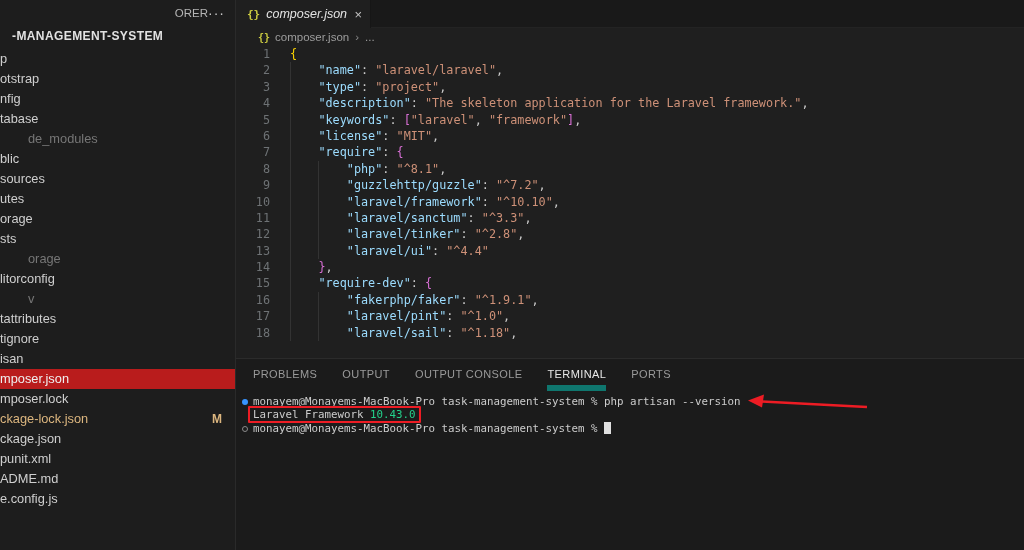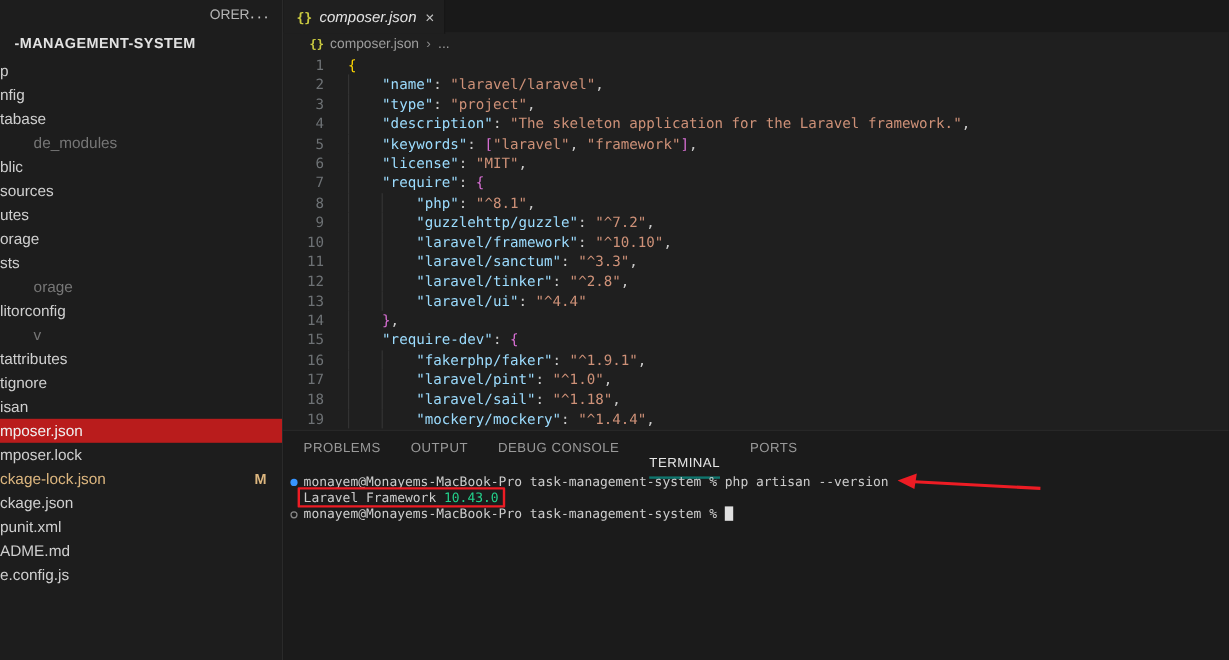--- a/index.html
+++ b/index.html
@@ -83,21 +83,21 @@
   .panel {
     position:absolute; left:236px; top:358px; width:788px; height:192px;
     background:#1b1b1b; border-top:1px solid #2b2b2b;
   }
   .panel-tabs {
     position:absolute; top:0; left:0; right:0; height:27px;
     display:flex; align-items:flex-start; padding:9px 0 0 17px;
     font-size:11px; letter-spacing:0.4px; color:#9a9a9a;
   }
   .ptab { margin-right:25px; padding-bottom:5px; cursor:pointer; white-space:nowrap; }
-  .ptab.active { color:#e7e7e7; border-bottom:2px solid #0f766e;margin-top:12px; }
+  .ptab.active { color:#e7e7e7; border-bottom:6px solid #0f766e; }
 
   .terminal {
     position:absolute; top:36px; left:0; right:0; bottom:0;
     font-family:"DejaVu Sans Mono", monospace; font-size:10.8px; line-height:13px;
     color:#cccccc;
   }
   .trow { position:relative; padding-left:17px; white-space:pre; height:13px; }
   .trow.tall { height:14px; }
   .bullet { position:absolute; left:6px; top:3.5px; width:6px; height:6px; border-radius:50%; }
   .bullet.filled { background:#3794ff; }
@@ -117,20 +117,23 @@
 
 <div class="sidebar">
   <div class="sb-header">
     <span>ORER</span>
     <span class="sb-more">···</span>
   </div>
   <div class="sb-project">-MANAGEMENT-SYSTEM</div>
   <div class="sb-items">
       <div class="sb-item">
         <span class="fname">p</span>
+      </div>
+      <div class="sb-item">
+        <span class="fname">otstrap</span>
       </div>
       <div class="sb-item">
         <span class="fname">nfig</span>
       </div>
       <div class="sb-item">
         <span class="fname">tabase</span>
       </div>
       <div class="sb-item dim">
         <span class="fname">de_modules</span>
       </div>
@@ -218,29 +221,28 @@
       <div class="cl"><span class="num">9</span><span class="content"><span class="ig"></span><span class="ig"></span><span class="c-key">"guzzlehttp/guzzle"</span><span class="c-pun">: </span><span class="c-str">"^7.2"</span><span class="c-pun">,</span></span></div>
       <div class="cl"><span class="num">10</span><span class="content"><span class="ig"></span><span class="ig"></span><span class="c-key">"laravel/framework"</span><span class="c-pun">: </span><span class="c-str">"^10.10"</span><span class="c-pun">,</span></span></div>
       <div class="cl"><span class="num">11</span><span class="content"><span class="ig"></span><span class="ig"></span><span class="c-key">"laravel/sanctum"</span><span class="c-pun">: </span><span class="c-str">"^3.3"</span><span class="c-pun">,</span></span></div>
       <div class="cl"><span class="num">12</span><span class="content"><span class="ig"></span><span class="ig"></span><span class="c-key">"laravel/tinker"</span><span class="c-pun">: </span><span class="c-str">"^2.8"</span><span class="c-pun">,</span></span></div>
       <div class="cl"><span class="num">13</span><span class="content"><span class="ig"></span><span class="ig"></span><span class="c-key">"laravel/ui"</span><span class="c-pun">: </span><span class="c-str">"^4.4"</span></span></div>
       <div class="cl"><span class="num">14</span><span class="content"><span class="ig"></span><span class="c-b2">}</span><span class="c-pun">,</span></span></div>
       <div class="cl"><span class="num">15</span><span class="content"><span class="ig"></span><span class="c-key">"require-dev"</span><span class="c-pun">: </span><span class="c-b2">{</span></span></div>
       <div class="cl"><span class="num">16</span><span class="content"><span class="ig"></span><span class="ig"></span><span class="c-key">"fakerphp/faker"</span><span class="c-pun">: </span><span class="c-str">"^1.9.1"</span><span class="c-pun">,</span></span></div>
       <div class="cl"><span class="num">17</span><span class="content"><span class="ig"></span><span class="ig"></span><span class="c-key">"laravel/pint"</span><span class="c-pun">: </span><span class="c-str">"^1.0"</span><span class="c-pun">,</span></span></div>
       <div class="cl"><span class="num">18</span><span class="content"><span class="ig"></span><span class="ig"></span><span class="c-key">"laravel/sail"</span><span class="c-pun">: </span><span class="c-str">"^1.18"</span><span class="c-pun">,</span></span></div>
-      <div class="cl"><span class="num">19</span><span class="content"><span class="ig"></span><span class="ig"></span><span class="c-key">"mockery/mockery"</span><span class="c-pun">: </span><span class="c-str">"^1.4.4"</span><span class="c-pun">,</span></span></div>
     </div>
 </div>
 
 <div class="panel">
   <div class="panel-tabs">
       <span class="ptab">PROBLEMS</span>
       <span class="ptab">OUTPUT</span>
-      <span class="ptab">DEBUG CONSOLE</span>
+      <span class="ptab">OUTPUT CONSOLE</span>
       <span class="ptab active">TERMINAL</span>
       <span class="ptab">PORTS</span>
     </div>
   <div class="terminal">
       <div class="trow"><span class="bullet filled"></span><span>monayem@Monayems-MacBook-Pro task-management-system % php artisan --version</span></div>
       <div class="trow tall"><span class="redbox"><span>Laravel Framework </span><span class="green">10.43.0</span></span></div>
       <div class="trow"><span class="bullet hollow"></span><span>monayem@Monayems-MacBook-Pro task-management-system % </span><span class="cursor"></span></div>
     </div>
 </div>
 

